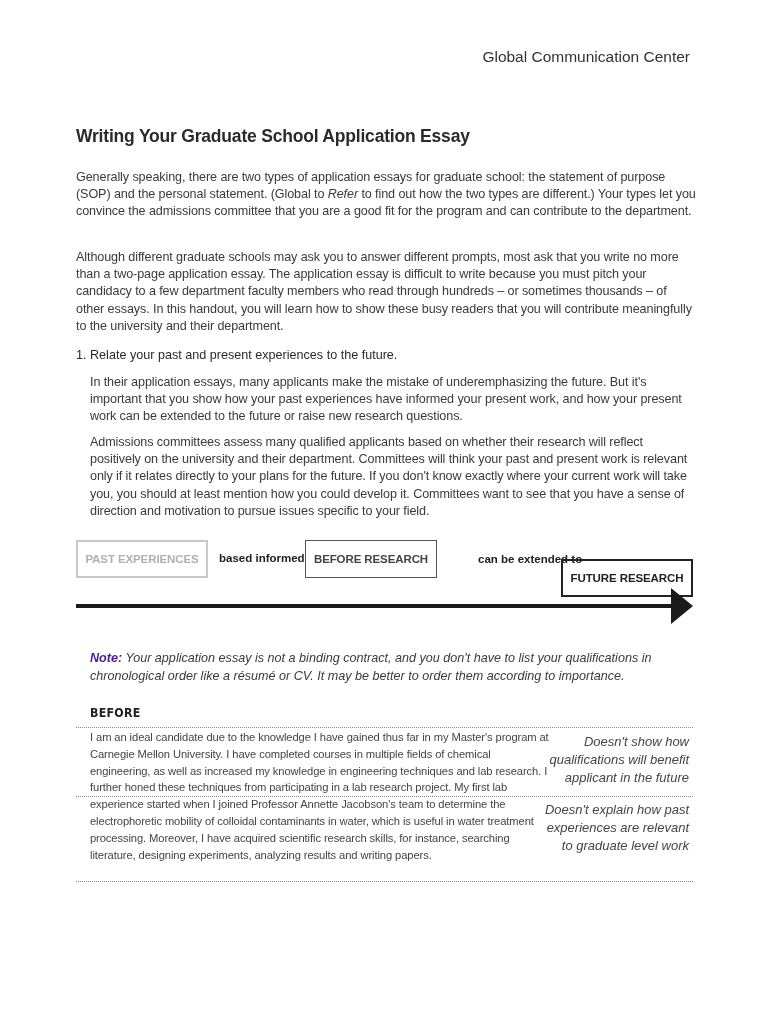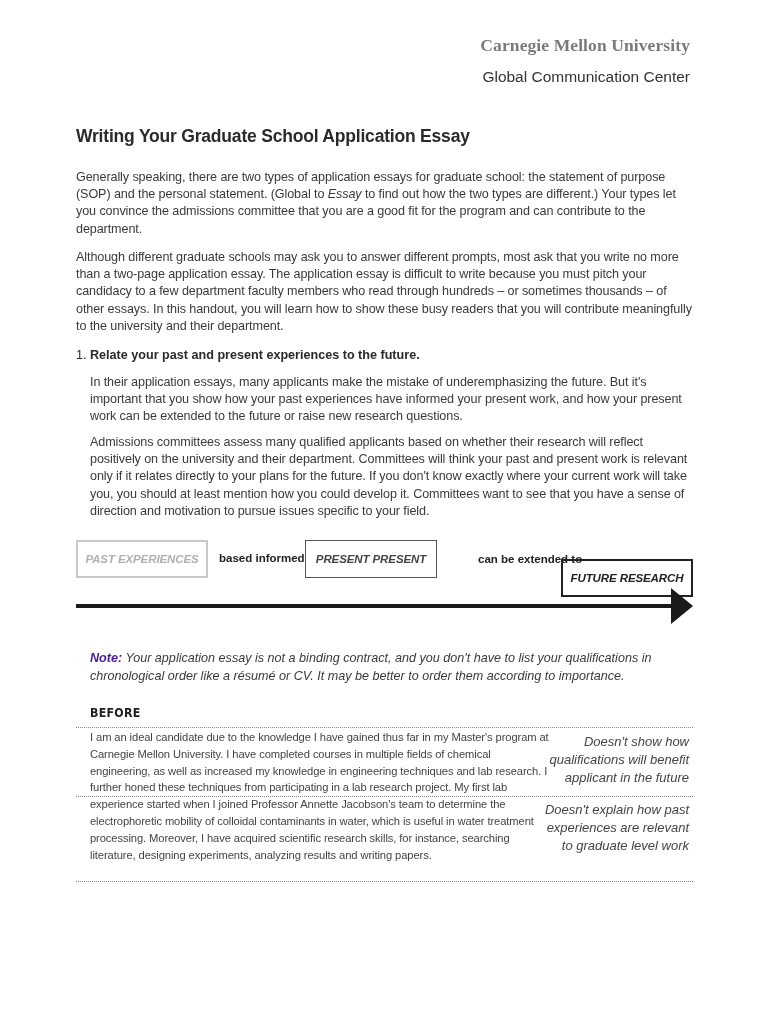--- a/index.html
+++ b/index.html
@@ -9,65 +9,64 @@
     }
     .header { position: absolute; right: 78px; top: 35px; text-align: right; }
     .univ { font-family: "Liberation Serif", serif; font-weight: bold; font-size: 17.5px; color: #7a7a7a; letter-spacing: 0.1px; line-height: 20px; }
     .center { font-size: 15.5px; color: #333; line-height: 20px; margin-top: 12px; }
     .title { position: absolute; left: 76px; top: 126px; font-size: 17.5px; font-weight: bold; color: #2a2a2a; letter-spacing: -0.2px; }
     .para { position: absolute; left: 76px; width: 620px; font-size: 12.6px; line-height: 17.2px; color: #3a3a3a; letter-spacing: -0.1px; margin: 0; }
     .p1 { top: 169px; }
     .p2 { top: 249px; }
     .sec1 { position: absolute; left: 76px; top: 348px; font-size: 12.6px; color: #2a2a2a; }
     .sec1 .num { font-weight: normal; }
-    .sec1 .head { font-weight: bold; }
+    .sec1 .head { font-weight: normal; }
     .p3 { left: 90px; width: 606px; top: 374px; }
     .p4 { left: 90px; width: 606px; top: 434px; }
-    .box { position: absolute; height: 38px; box-sizing: border-box; display: flex; align-items: center; justify-content: center; font-size: 11.5px; font-weight: bold; letter-spacing: -0.1px; font-style: italic; }
+    .box { position: absolute; height: 38px; box-sizing: border-box; display: flex; align-items: center; justify-content: center; font-size: 11.5px; font-weight: bold; letter-spacing: -0.1px; }
     .box-past { left: 76px; top: 540px; width: 132px; border: 2px solid #c8c8c8; color: #b0b0b0; }
     .box-present { left: 305px; top: 540px; width: 132px; border: 1.5px solid #555; color: #444; }
     .box-future { left: 561px; top: 538px; width: 132px; border: 2px solid #222; color: #222; margin-top: 21px; }
     .conn { position: absolute; font-size: 11.5px; font-weight: bold; color: #222; }
     .conn1 { left: 219px; top: 552px; }
     .conn2 { left: 450px; top: 553px; margin-left: 28px; }
     .arrow { position: absolute; left: 76px; top: 588px; width: 618px; height: 36px; }
     .note { position: absolute; left: 90px; top: 650px; width: 610px; font-size: 12.6px; line-height: 17.5px; font-style: italic; color: #3a3a3a; margin: 0; }
     .note b { font-style: italic; font-weight: bold; color: #4c1d95; }
     .before { position: absolute; left: 90px; top: 705px; font-size: 13px; font-weight: bold; color: #222; letter-spacing: 0.3px; font-family: "DejaVu Sans", sans-serif; transform: scaleX(0.85); transform-origin: left; }
     .dotline { position: absolute; height: 0; border-top: 1px dotted #888; }
     .essay { position: absolute; left: 90px; top: 729px; width: 462px; font-size: 11.2px; line-height: 16.8px; color: #444; margin: 0; letter-spacing: -0.1px; }
     .comment { position: absolute; right: 75px; width: 150px; text-align: right; font-size: 13px; line-height: 18px; font-style: italic; color: #444; margin: 4px; }
     .c1 { top: 729px; }
     .c2 { top: 797px; }
   </style>
 </head>
 <body>
 
 <div class="header">
-  <div class="univ">Carnegie Mellon University</div>
   <div class="center">Global Communication Center</div>
 </div>
 
 <div class="title">Writing Your Graduate School Application Essay</div>
 
-<p class="para p1"><span>Generally speaking, there are two types of application essays for graduate school: the statement of purpose (SOP) and the personal statement. (Global to </span><em>Essay</em><span> to find out how the two types are different.) Your types let you convince the admissions committee that you are a good fit for the program and can contribute to the department.</span></p>
+<p class="para p1"><span>Generally speaking, there are two types of application essays for graduate school: the statement of purpose (SOP) and the personal statement. (Global to </span><em>Refer</em><span> to find out how the two types are different.) Your types let you convince the admissions committee that you are a good fit for the program and can contribute to the department.</span></p>
 
 <p class="para p2">Although different graduate schools may ask you to answer different prompts, most ask that you write no more than a two-page application essay. The application essay is difficult to write because you must pitch your candidacy to a few department faculty members who read through hundreds – or sometimes thousands – of other essays. In this handout, you will learn how to show these busy readers that you will contribute meaningfully to the university and their department.</p>
 
 <div class="sec1">
   <span class="num">1.</span>
   <span class="head">Relate your past and present experiences to the future.</span>
 </div>
 
 <p class="para p3">In their application essays, many applicants make the mistake of underemphasizing the future. But it's important that you show how your past experiences have informed your present work, and how your present work can be extended to the future or raise new research questions.</p>
 <p class="para p4">Admissions committees assess many qualified applicants based on whether their research will reflect positively on the university and their department. Committees will think your past and present work is relevant only if it relates directly to your plans for the future. If you don't know exactly where your current work will take you, you should at least mention how you could develop it. Committees want to see that you have a sense of direction and motivation to pursue issues specific to your field.</p>
 
 <div class="box box-past">PAST EXPERIENCES</div>
 <div class="conn conn1">based informed</div>
-<div class="box box-present">PRESENT PRESENT</div>
+<div class="box box-present">BEFORE RESEARCH</div>
 <div class="conn conn2">can be extended to</div>
 <div class="box box-future">FUTURE RESEARCH</div>
 
 <svg class="arrow" viewBox="0 0 618 36">
   <rect x="0" y="16" width="596" height="4" fill="#1a1a1a"></rect>
   <polygon points="595,0 617,18 595,36" fill="#1a1a1a"></polygon>
 </svg>
 
 <p class="note"><b>Note:</b><span> Your application essay is not a binding contract, and you don't have to list your qualifications in chronological order like a résumé or CV. It may be better to order them according to importance.</span></p>
 

